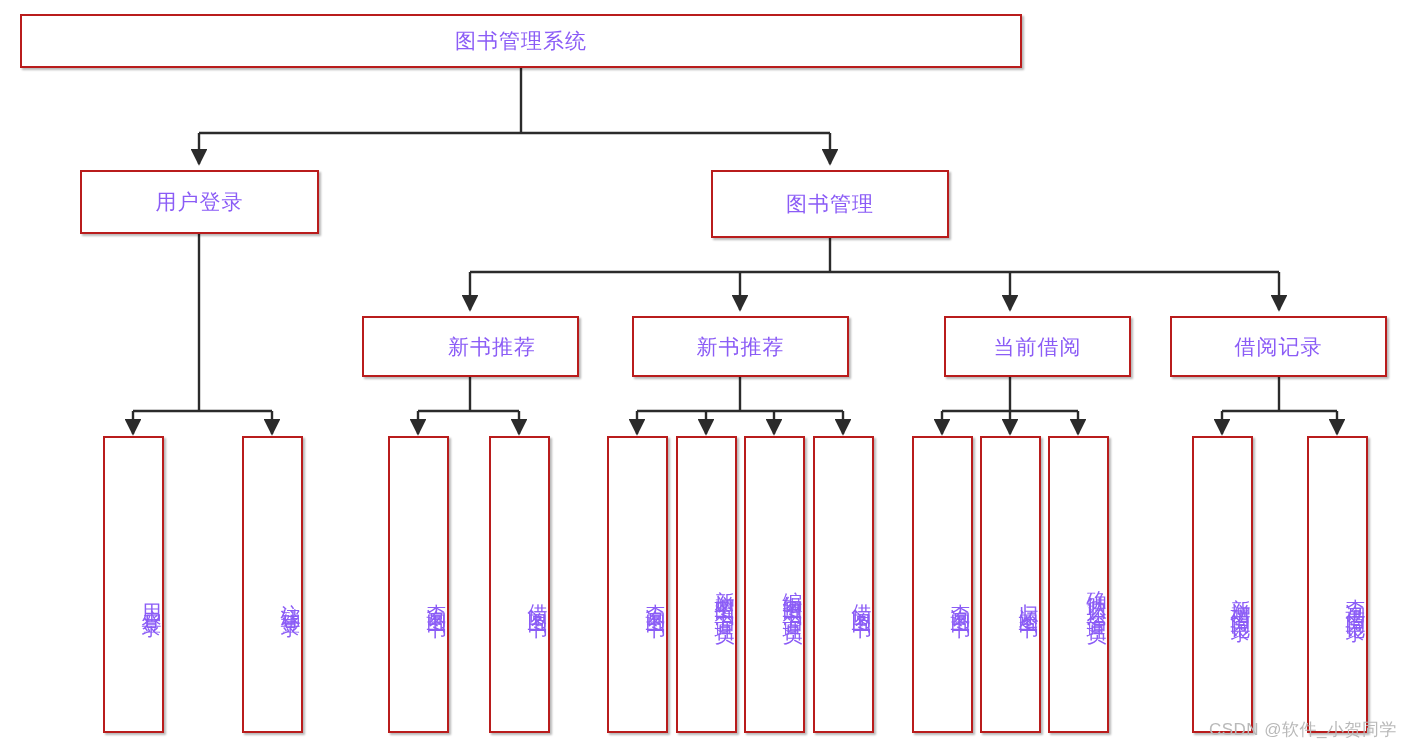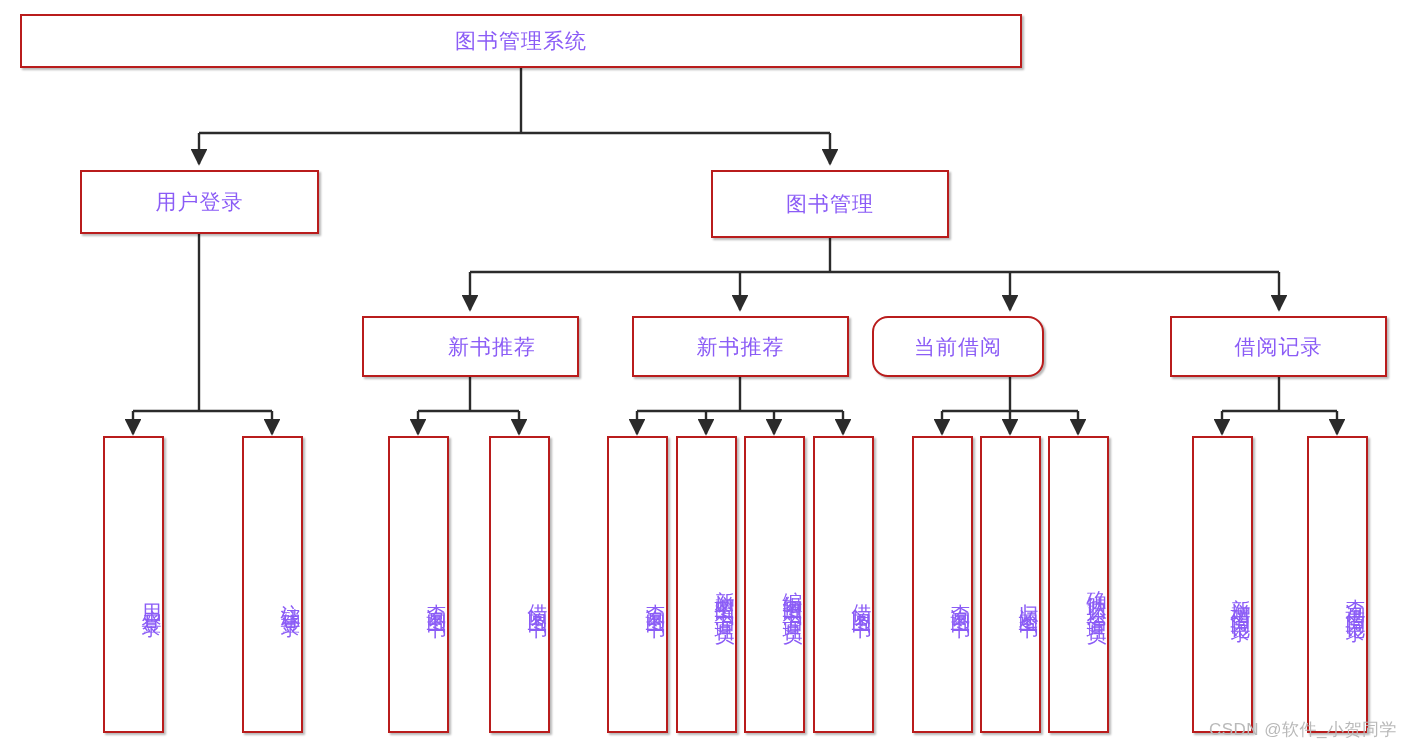--- a/index.html
+++ b/index.html
@@ -110,21 +110,21 @@
     </g>
   </svg>
 
   <div class="node root" style="left:20px;top:14px;width:1002px;height:54px;">图书管理系统</div>
 
   <div class="node h" style="left:80px;top:170px;width:239px;height:64px;">用户登录</div>
   <div class="node h" style="left:711px;top:170px;width:238px;height:68px;">图书管理</div>
 
   <div class="node h" style="left:362px;top:316px;width:217px;height:61px;padding-left:43px;">新书推荐</div>
   <div class="node h" style="left:632px;top:316px;width:217px;height:61px;">新书推荐</div>
-  <div class="node h" style="left:872px;top:316px;width:172px;height:61px;border-radius:16px;">当前借阅</div>
+  <div class="node h" style="left:944px;top:316px;width:187px;height:61px;">当前借阅</div>
   <div class="node h" style="left:1170px;top:316px;width:217px;height:61px;text-align:right;">借阅记录</div>
 
   <div class="node v" style="left:103px;top:436px;width:61px;height:297px;">用户登录</div>
   <div class="node v" style="left:242px;top:436px;width:61px;height:297px;">注销登录</div>
 
   <div class="node v" style="left:388px;top:436px;width:61px;height:297px;">查询图书</div>
   <div class="node v" style="left:489px;top:436px;width:61px;height:297px;">借阅图书</div>
 
   <div class="node v" style="left:607px;top:436px;width:61px;height:297px;">查询图书</div>
   <div class="node v" style="left:676px;top:436px;width:61px;height:297px;">新增图书（管理员）</div>

